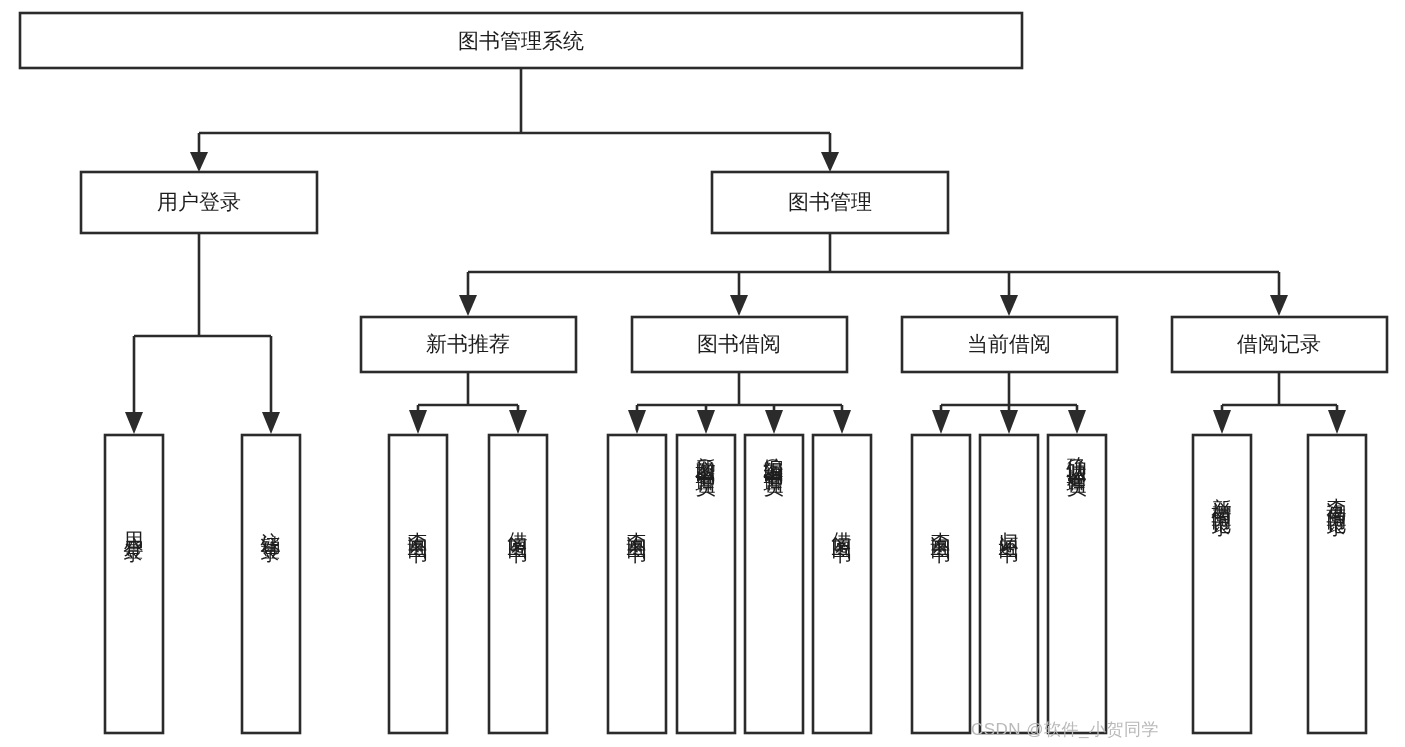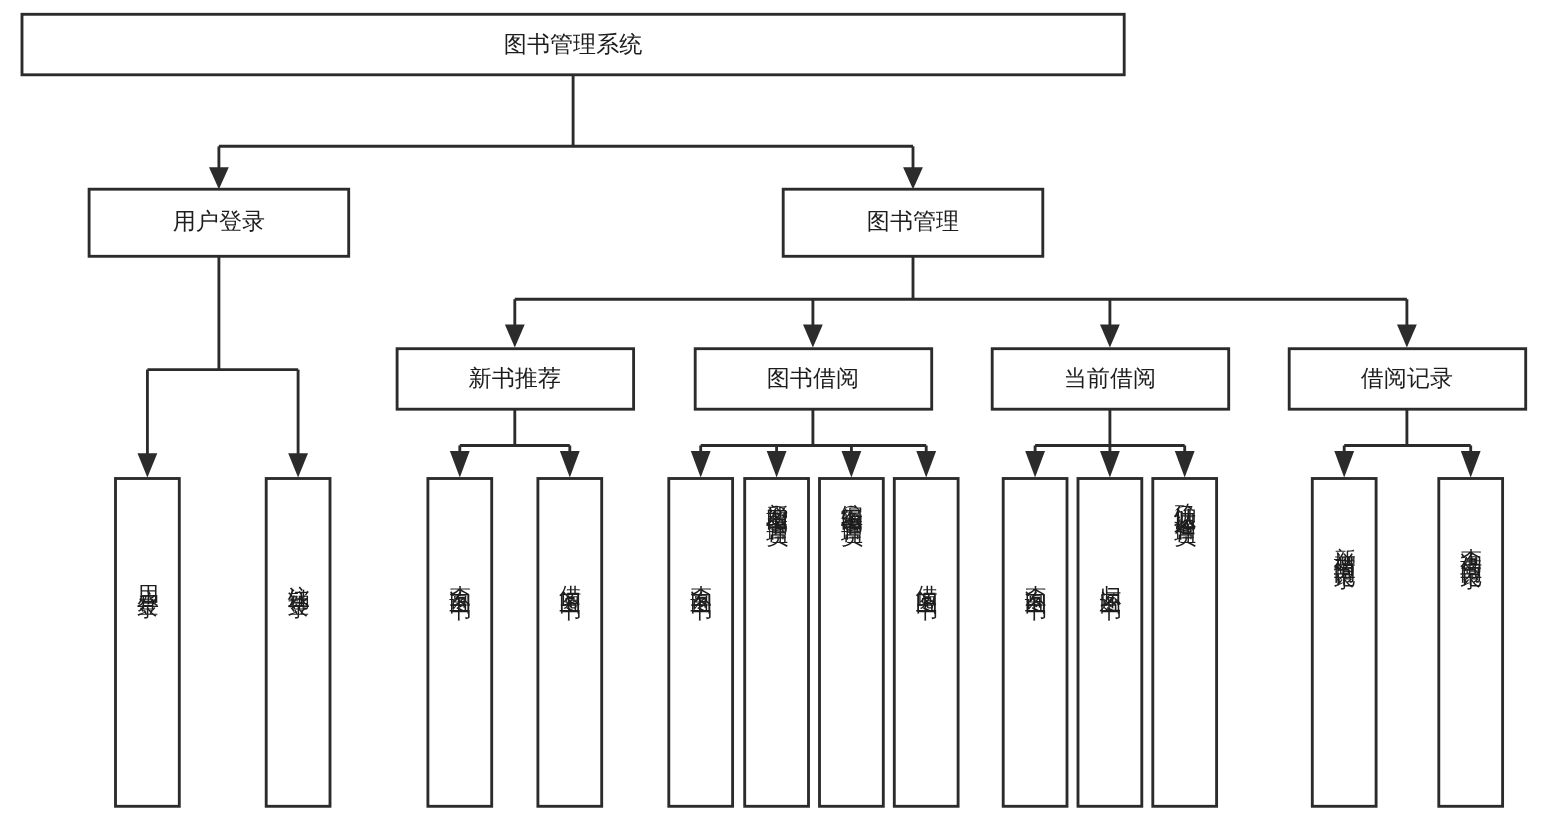--- a/index.html
+++ b/index.html
@@ -235,14 +235,15 @@
       <text class="node-label-v" x="1222" y="494" style="writing-mode: tb; letter-spacing: 4px;">新增借阅记录</text>
     </g>
 
     <g>
       <rect class="node-rect" x="1308" y="435" width="58" height="298"></rect>
       <text class="node-label-v" x="1337" y="494" style="writing-mode: tb; letter-spacing: 4px;">查询借阅记录</text>
     </g>
 
   </svg>
 
+  <div class="watermark">CSDN @软件_小贺同学</div>
 
 </div>
 
 </body></html>

